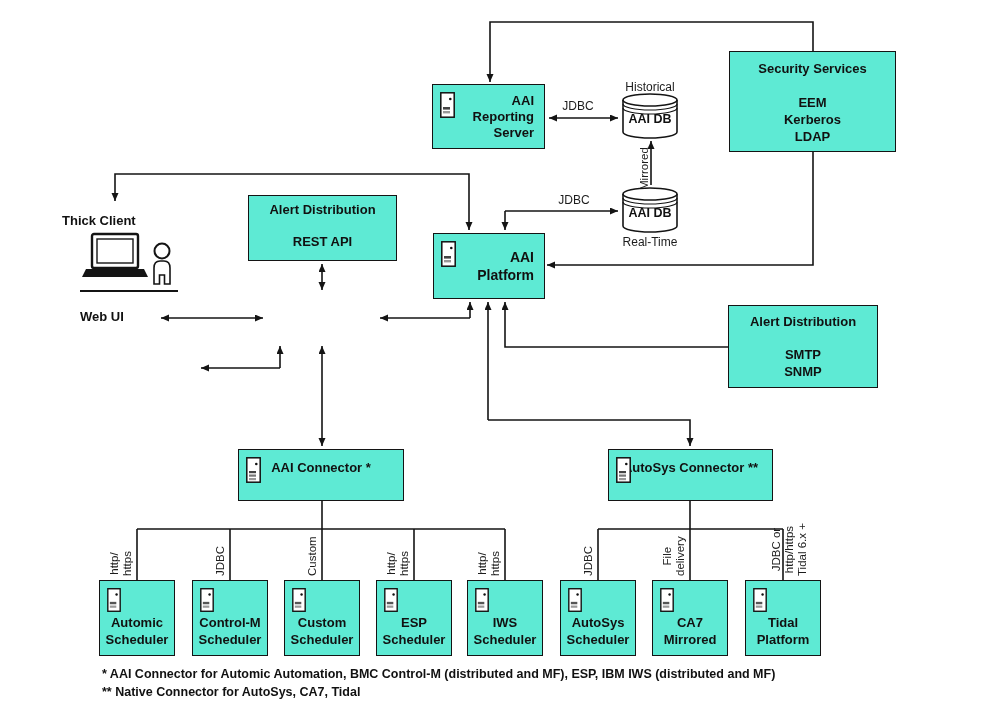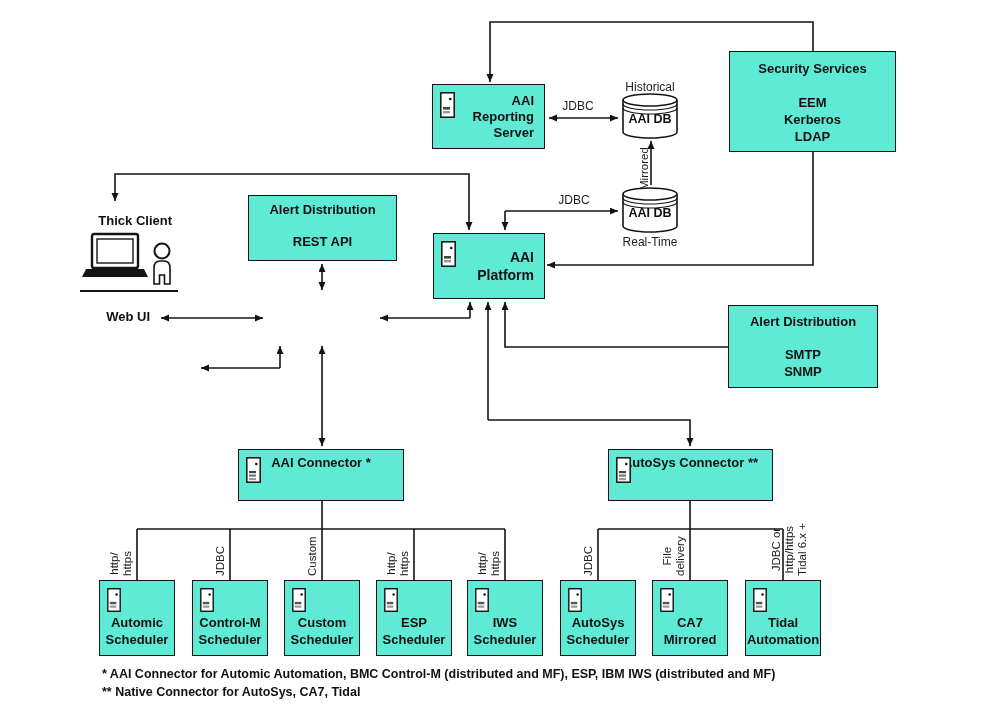--- a/index.html
+++ b/index.html
@@ -9,25 +9,25 @@
        display:flex;align-items:center;justify-content:center;}
   .txt{white-space:pre-line;}
   .t-center{text-align:center;}
   .t-right{text-align:right;}
   .bold13{font-weight:700;font-size:13px;line-height:16.5px;}
   .bold13 .txt{font-weight:700;}
   .node-icon{position:absolute;top:7px;left:7px;line-height:0;}
   .sched{top:580px;width:76px;height:76px;flex-direction:column;
          align-items:center;justify-content:flex-end;padding-bottom:7px;}
   .conn{top:449px;height:52px;flex-direction:column;align-items:center;
-        justify-content:center;padding-bottom:24px;}
+        justify-content:flex-end;padding-bottom:24px;}
   .rot{position:absolute;transform:rotate(-90deg);transform-origin:0 0;
        font-size:11.5px;line-height:13px;text-align:center;white-space:pre-line;color:#1c1c1c;}
   .small-label{position:absolute;font-size:12px;color:#1c1c1c;text-align:center;}
-  .free-label{position:absolute;font-weight:700;font-size:13px;text-align:right;}
+  .free-label{position:absolute;font-weight:700;font-size:13px;text-align:left;}
   .cyl{position:absolute;width:56px;height:40px;}
   .cyl .db-name{position:absolute;left:0;top:19px;width:56px;text-align:center;
                 font-weight:700;font-size:12.5px;}
   .footnote{position:absolute;font-weight:700;font-size:12.5px;line-height:17px;white-space:pre;}
   svg.lines{position:absolute;left:0;top:0;pointer-events:none;}
 </style>
 </head>
 <body>
 
 <div class="stage">
@@ -302,19 +302,19 @@
   <div class="box bold13 sched" style="left:745px;">
     <span class="node-icon">
       <svg width="14" height="24" viewBox="0 0 15 26">
           <rect x="0.8" y="0.8" width="13.4" height="24.4" fill="#fff" stroke="#111" stroke-width="1.5"></rect>
           <circle cx="10.3" cy="7" r="1.3" fill="#111"></circle>
           <rect x="3" y="15" width="7" height="2.6" fill="#555"></rect>
           <rect x="3" y="19" width="7" height="2.4" fill="#999"></rect>
         </svg>
     </span>
     <div class="txt t-center">Tidal
-Automation</div>
+Platform</div>
   </div>
 
   <div class="footnote" style="left:102px;top:666px;">* AAI Connector for Automic Automation, BMC Control-M (distributed and MF), ESP, IBM IWS (distributed and MF)</div>
   <div class="footnote" style="left:102px;top:684px;">** Native Connector for AutoSys, CA7, Tidal</div>
 
 </div>
 
 </body></html>

